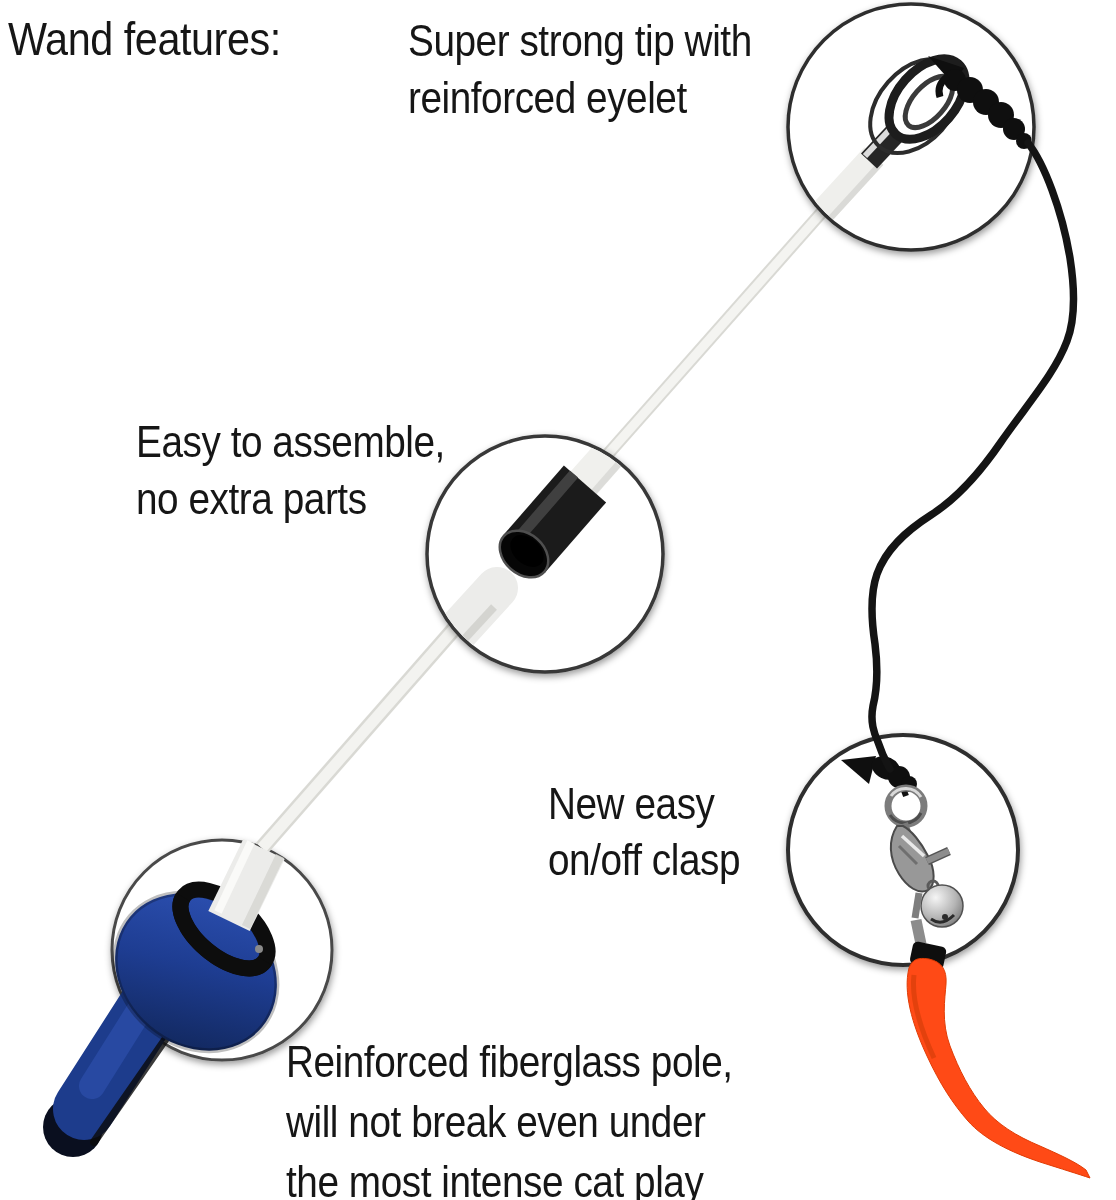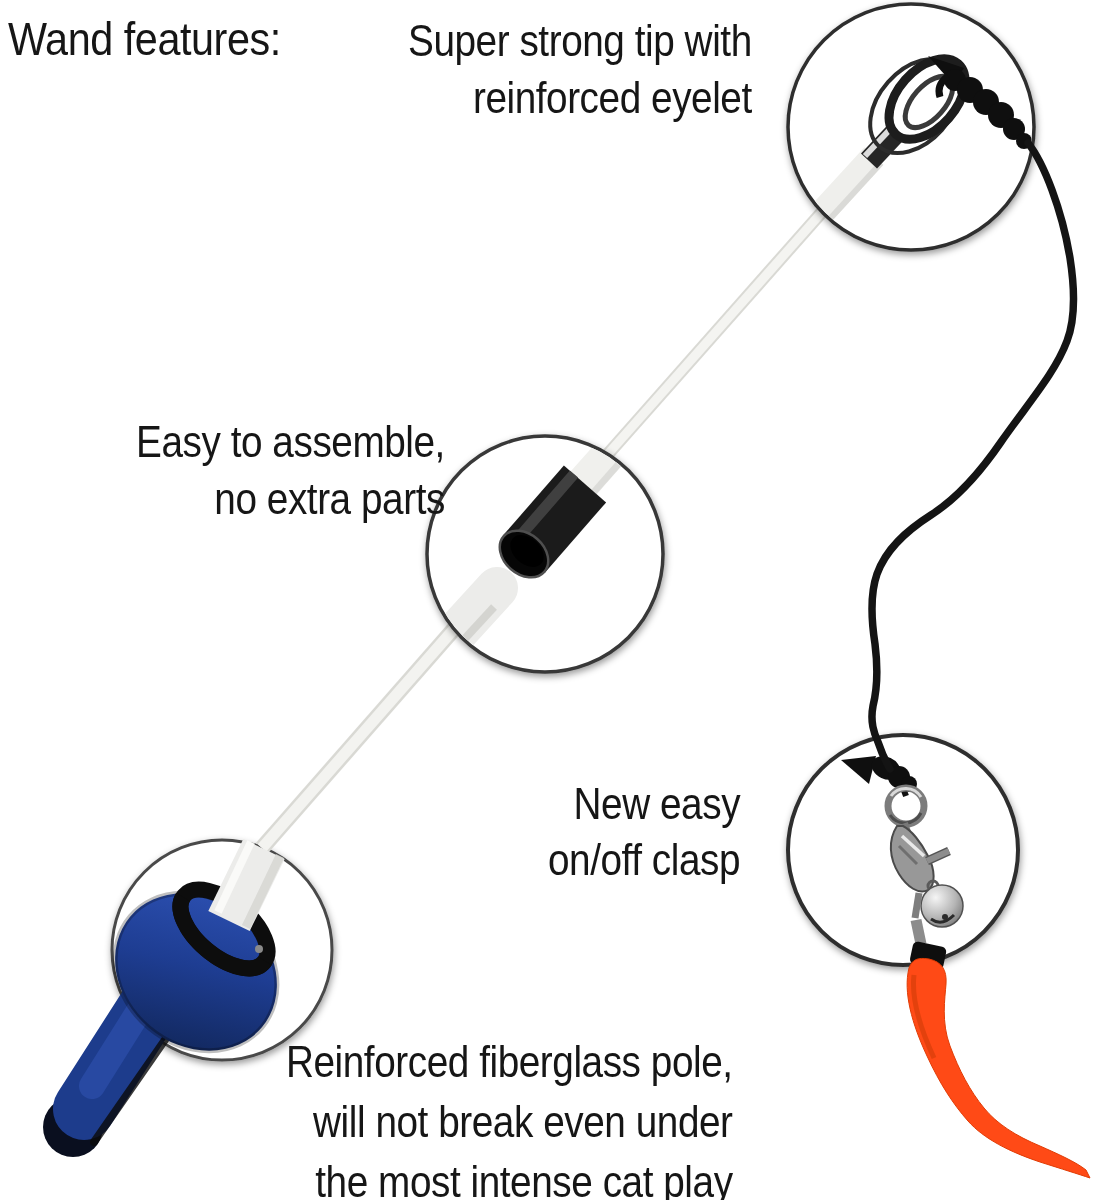--- a/index.html
+++ b/index.html
@@ -1,17 +1,17 @@
 <!DOCTYPE html>
 <html><head>
 <meta charset="utf-8">
 <style>
   html,body{margin:0;padding:0;background:#ffffff;}
   #stage{position:relative;width:1116px;height:1200px;background:#ffffff;overflow:hidden;
-         font-family:"Liberation Sans","DejaVu Sans",sans-serif;text-align:right;}
+         font-family:"Liberation Sans","DejaVu Sans",sans-serif;}
   #art{position:absolute;left:0;top:0;width:1116px;height:1200px;}
   .label{position:absolute;color:#161616;font-size:44px;line-height:57px;letter-spacing:-0.5px;
          white-space:pre-line;transform:scaleX(0.88);transform-origin:0 0;z-index:5;}
   #title-label{font-size:47px;top:10px;left:8px;}
   #tip-label{top:12px;left:408px;}
   #assembly-label{top:413px;left:136px;}
   #clasp-label{top:776px;left:548px;line-height:56px;}
   #pole-label{top:1032px;left:286px;line-height:60px;}
 </style>
 </head>

